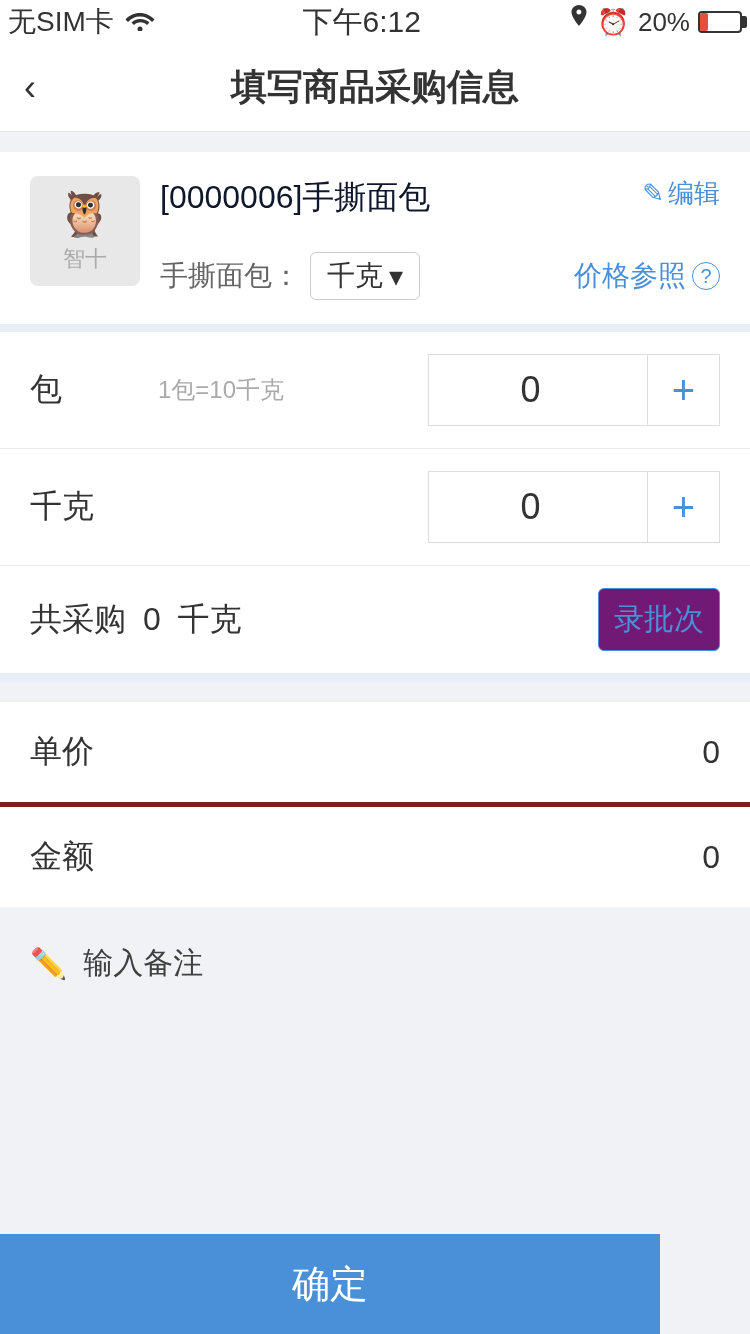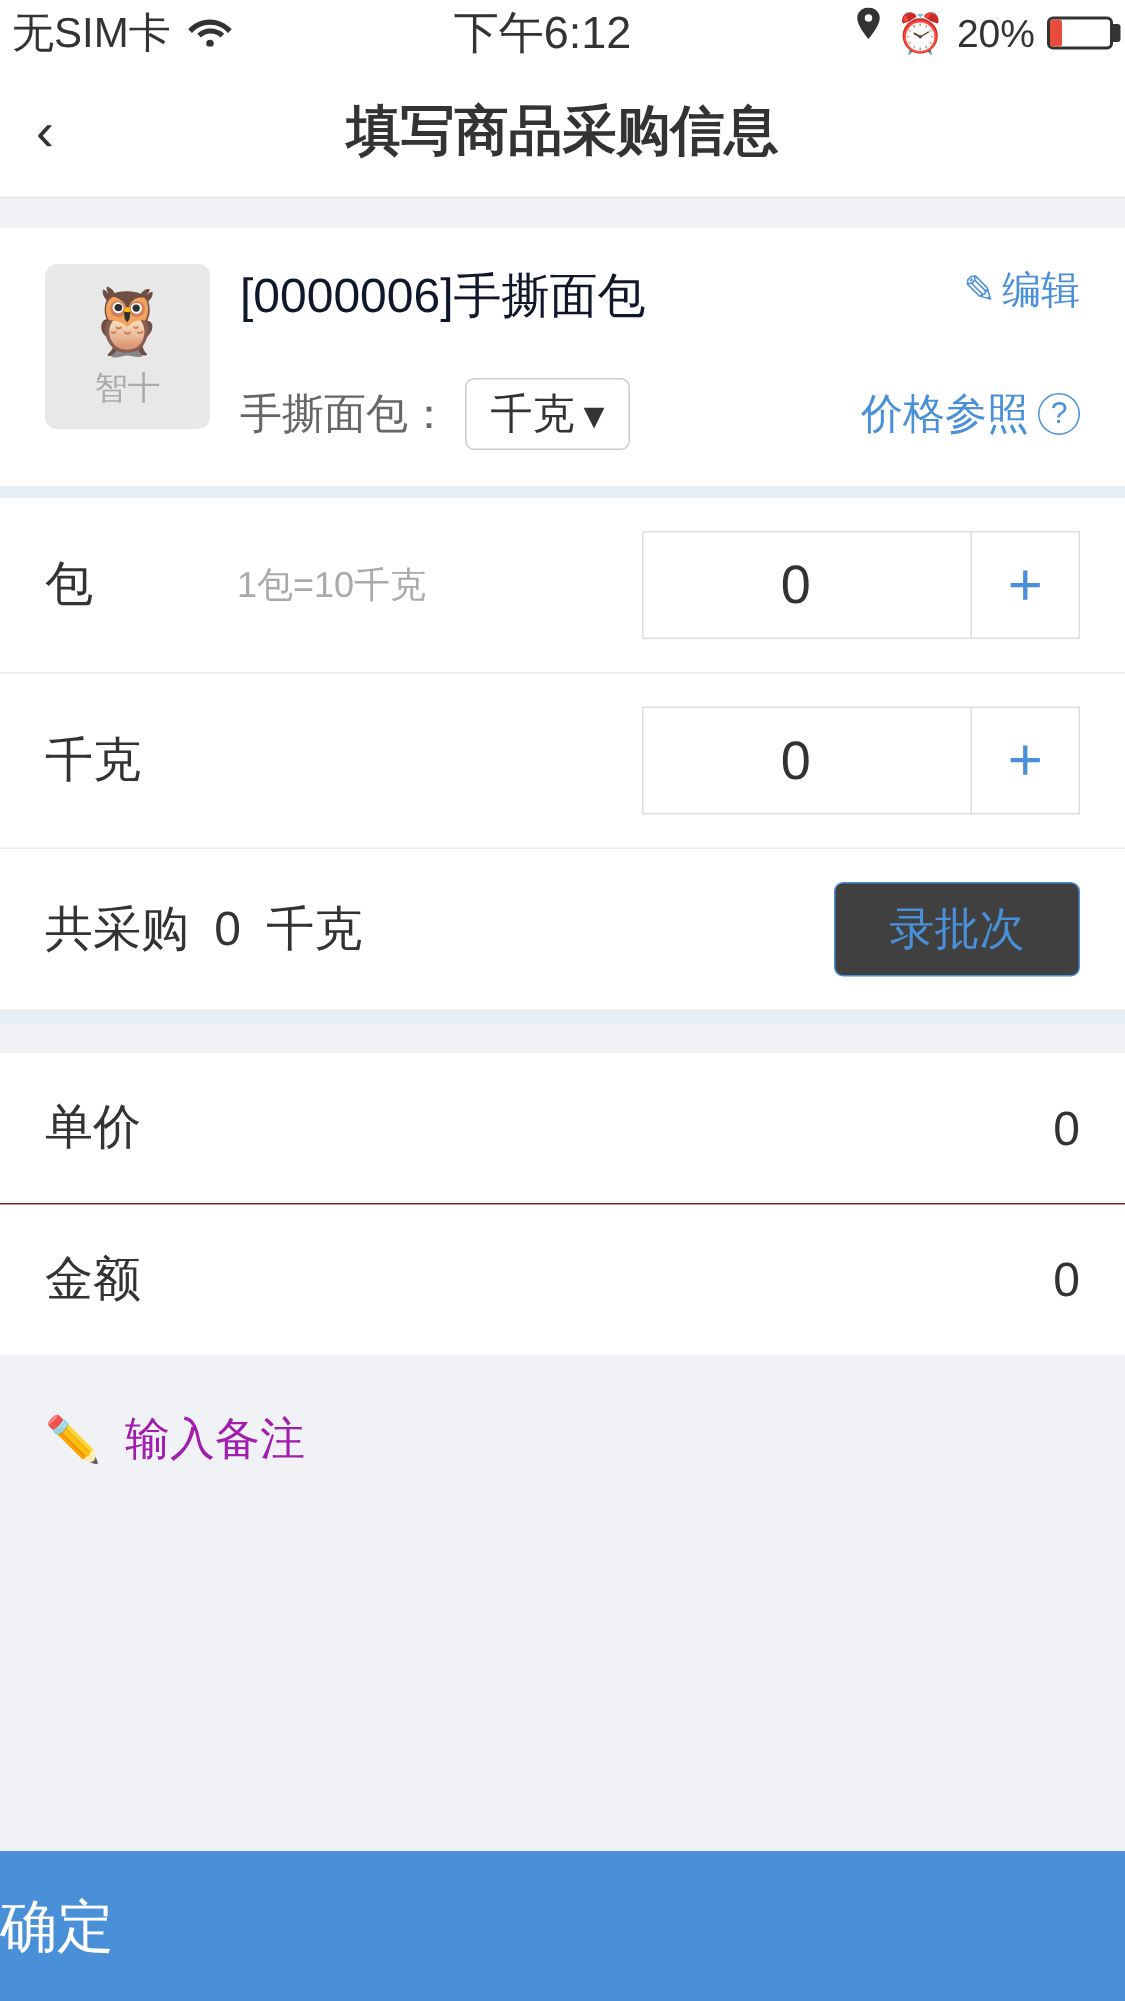--- a/index.html
+++ b/index.html
@@ -187,71 +187,72 @@
       padding: 22px 30px;
       background: #fff;
     }
     .summary-text {
       font-size: 32px;
       color: #333;
     }
     .batch-btn {
       border: 1px solid #4a90d9;
       color: #4a90d9;
-      background: #404040;
+      background: #701a75;
       border-radius: 6px;
-      padding: 10px 36px;
+      padding: 10px 15px;
       font-size: 30px;
       cursor: pointer;
     }
 
     
     .price-section {
       background: #fff;
       margin-top: 20px;
     }
     .price-row {
       display: flex;
       align-items: center;
       justify-content: space-between;
       padding: 28px 30px;
-      border-bottom: 1px solid #7f1d1d;
+      border-bottom: 5px solid #7f1d1d;
       font-size: 32px;
     }
     .price-row:last-child { border-bottom: none; }
     .price-value { color: #333; font-size: 32px; }
 
     
     .note-section {
       background: #f0f2f5;
       padding: 28px 30px;
       display: flex;
       align-items: center;
       gap: 16px;
       margin-top: 8px;
     }
     .note-icon { font-size: 30px; color: #aaa; }
-    .note-placeholder { font-size: 30px; color: #a21caf; }
+    .note-placeholder { font-size: 30px; color: #404040; }
 
     
     .content-area {
       min-height: 300px;
       background: #f0f2f5;
     }
 
     
     .confirm-btn-wrap {
       position: fixed;
       bottom: 0;
       left: 0;
-      width: 750px;
+      width: 660px;
       background: #4a90d9;
       height: 100px;
       display: flex;
       align-items: center;
+      justify-content: center;
       cursor: pointer;
     }
     .confirm-btn-label {
       color: #fff;
       font-size: 38px;
       font-weight: 500;
     }
   </style>
 </head>
 <body>

